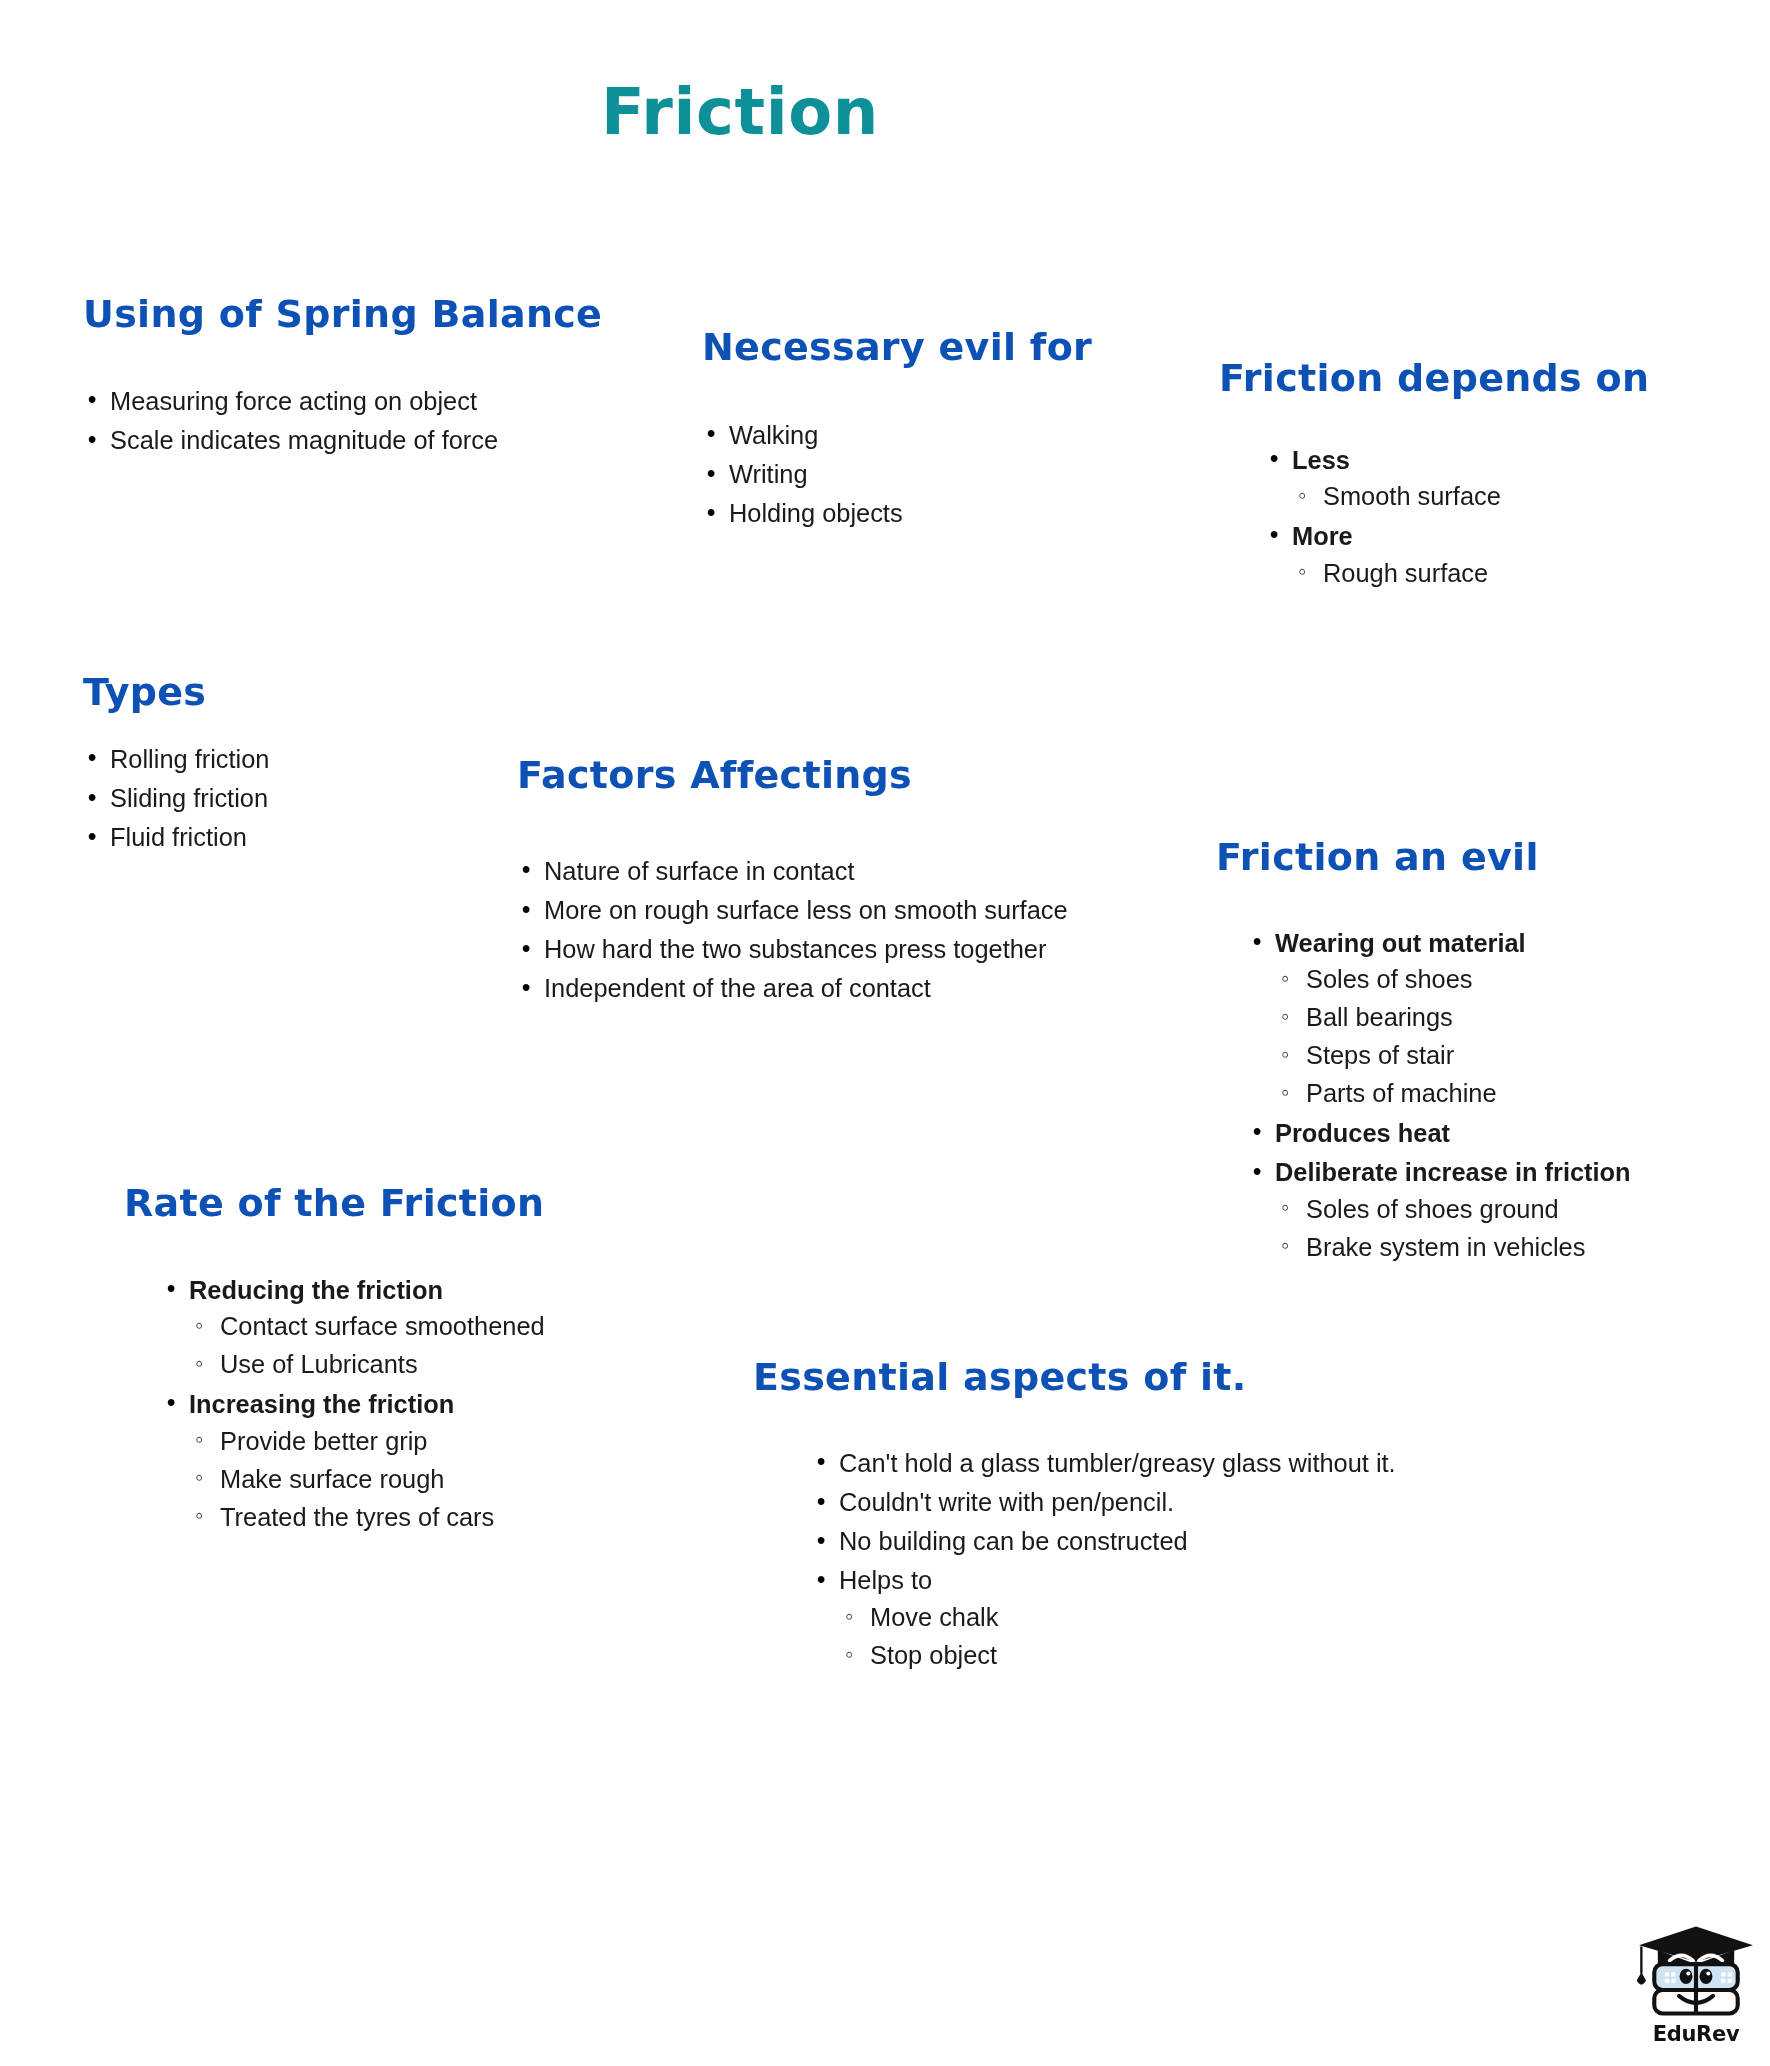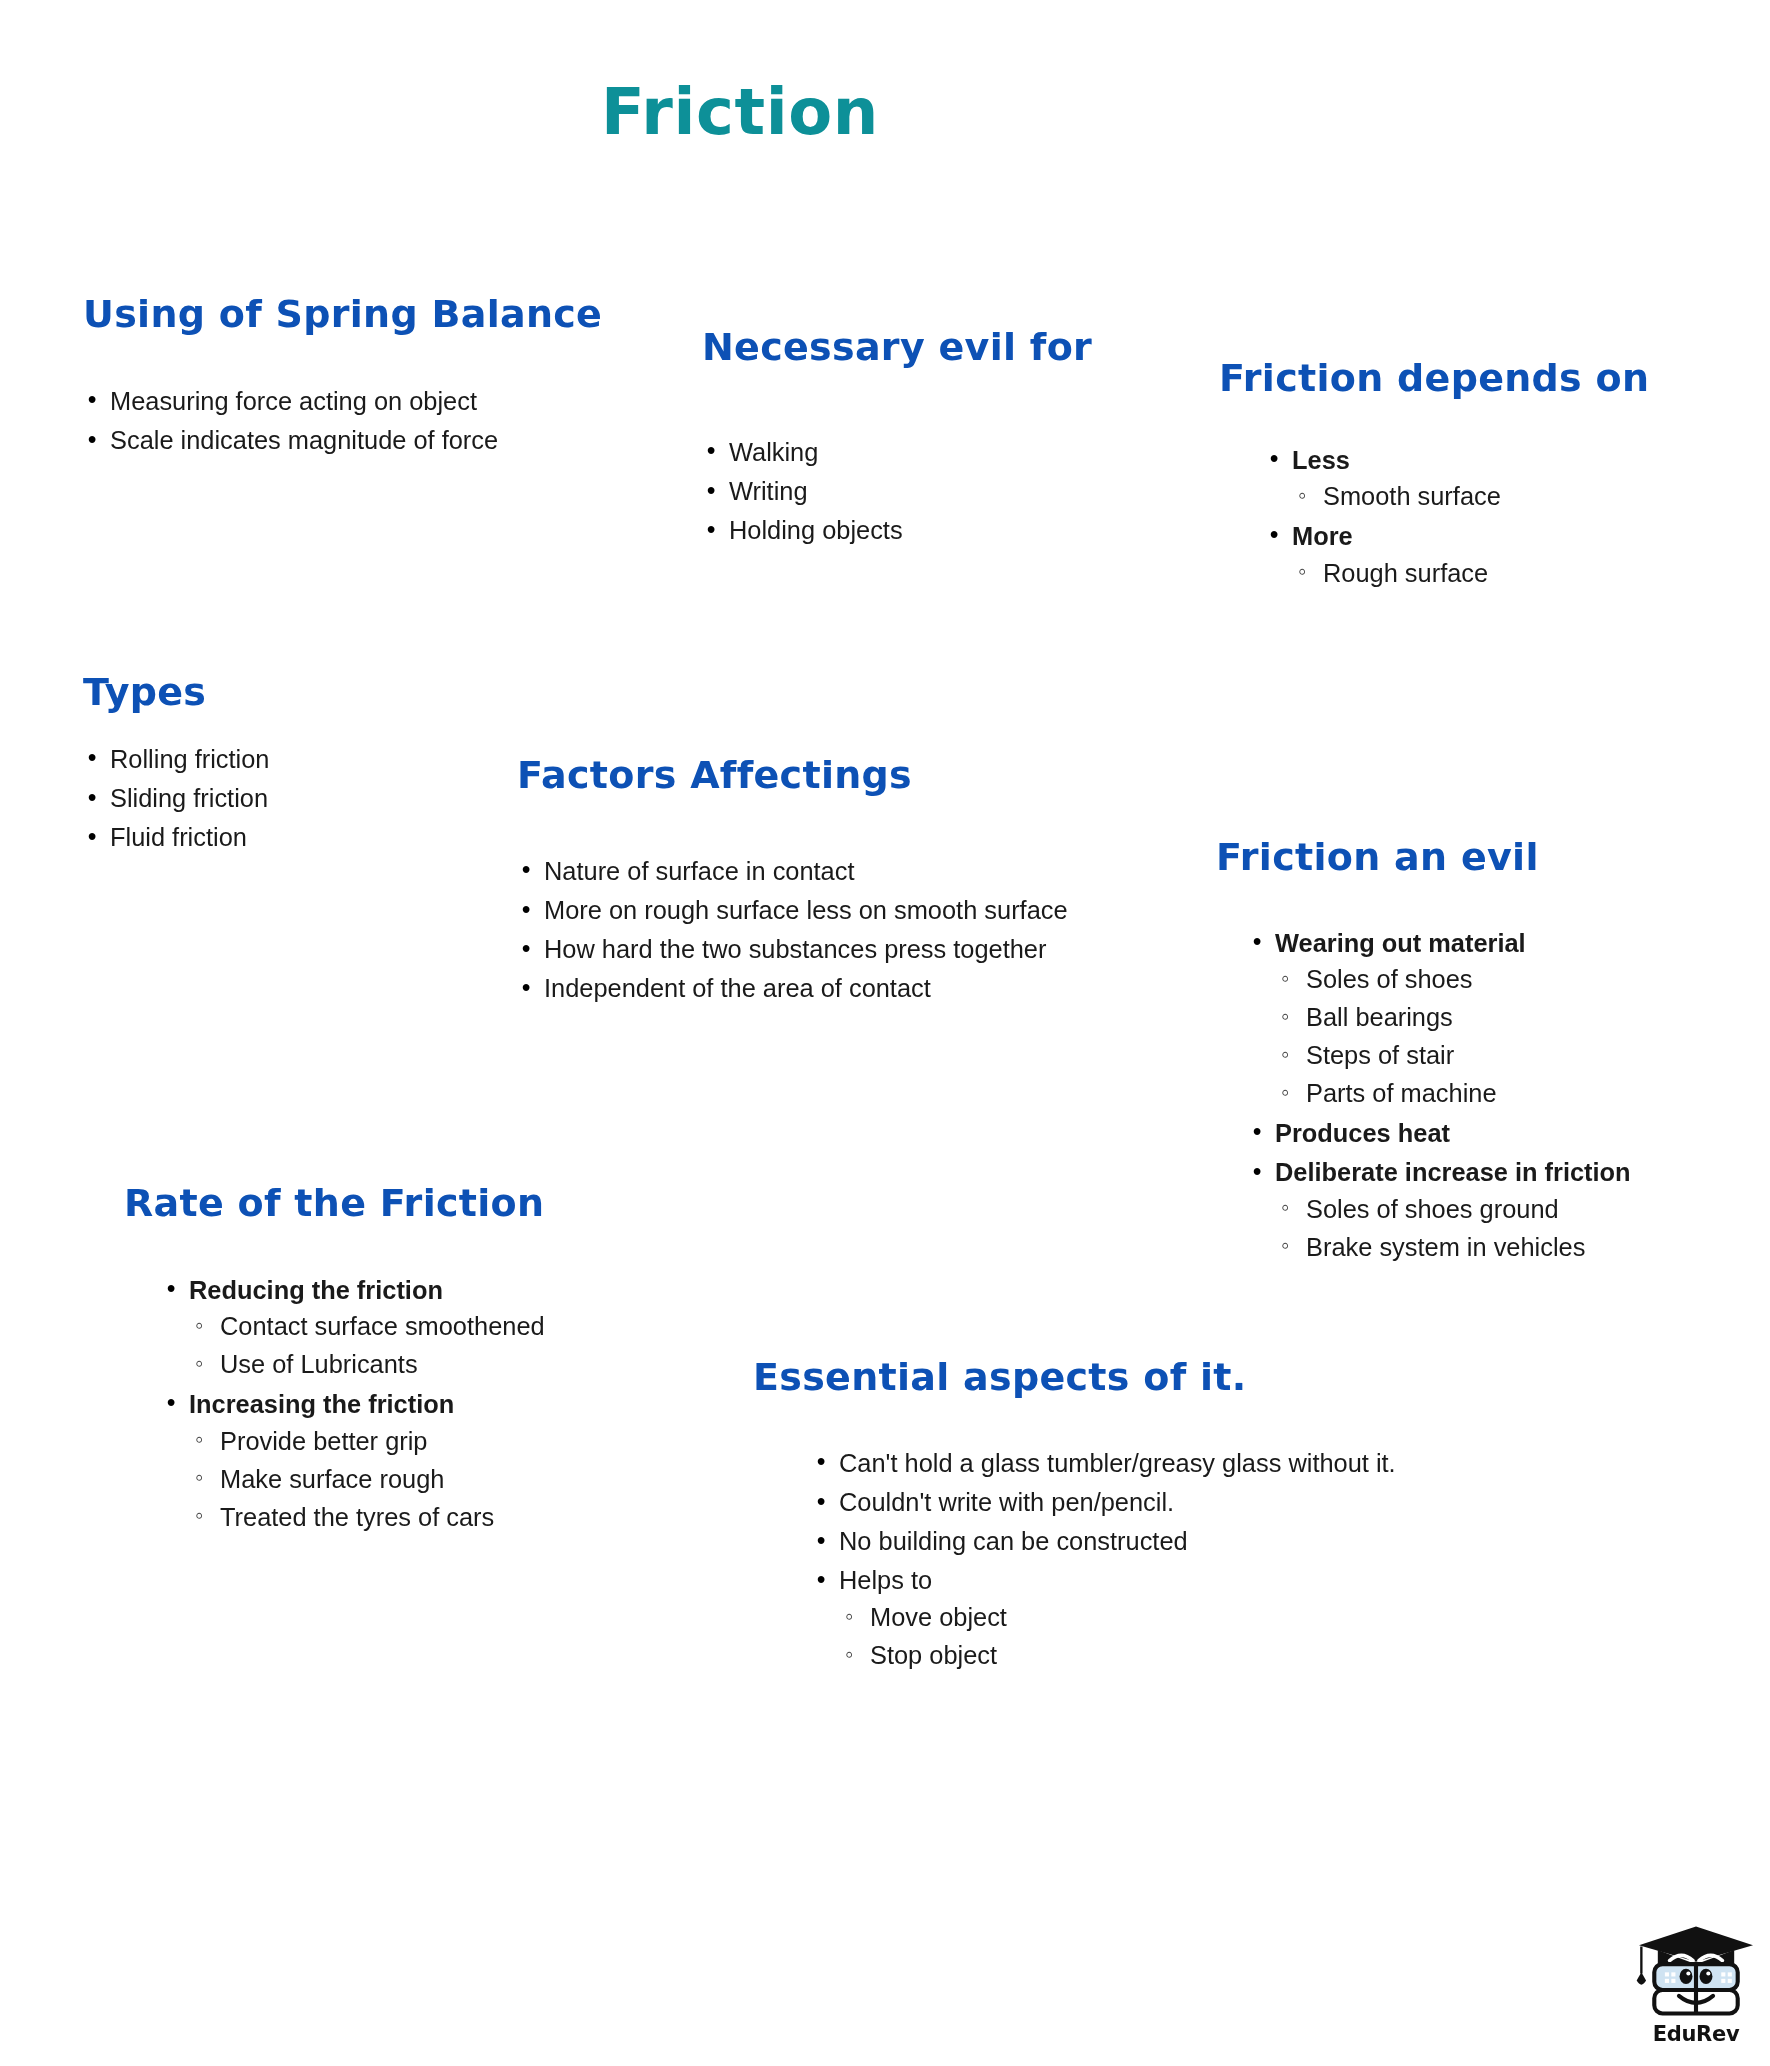--- a/index.html
+++ b/index.html
@@ -98,21 +98,21 @@
     top: -0.6px;
     font-size: 23.6px;
     color: #444444;
   }
 
   
   #sec-spring   { left: 83px;  top: 295px;  }
   #sec-spring .body { margin-top: 51px; }
 
   #sec-necessary { left: 702px; top: 328px; }
-  #sec-necessary .body { margin-top: 69px; }
+  #sec-necessary .body { margin-top: 52px; }
 
   #sec-depends  { left: 1219px; top: 359px; }
   #sec-depends .body { margin-top: 46px; margin-left: 46px; }
 
   #sec-types    { left: 83px;  top: 673px; }
   #sec-types .body { margin-top: 31px; }
 
   #sec-factors  { left: 517px;  top: 756px; }
   #sec-factors .body { margin-top: 60px; }
 
@@ -269,21 +269,21 @@
 <div class="section" id="sec-essential">
   <div class="sec-heading">Essential aspects of it.</div>
   <div class="body">
     <ul class="lvl1">
       <li><span class="txt">Can't hold a glass tumbler/greasy glass without it.</span></li>
       <li><span class="txt">Couldn't write with pen/pencil.</span></li>
       <li><span class="txt">No building can be constructed</span></li>
       <li>
         <span class="txt">Helps to</span>
         <ul class="lvl2">
-          <li>Move object</li>
+          <li>Move chalk</li>
           <li>Stop object</li>
         </ul>
       </li>
     </ul>
   </div>
 </div>
 
 <div id="edurev-logo">
   <svg viewBox="0 0 210 160" width="124" height="94" xmlns="http://www.w3.org/2000/svg">
 

